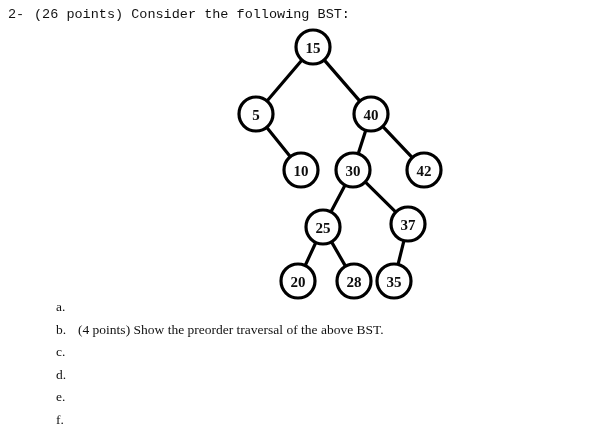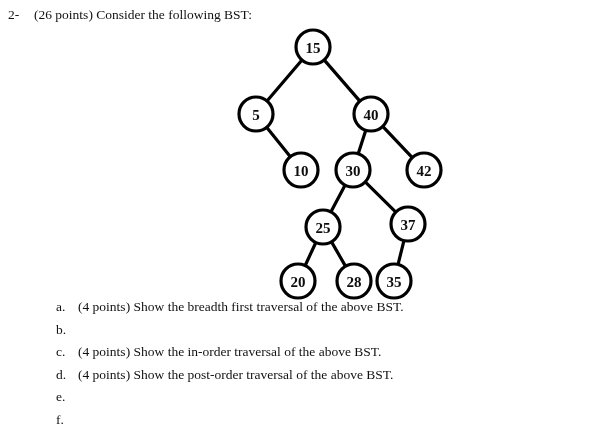--- a/index.html
+++ b/index.html
@@ -17,20 +17,21 @@
   }
 
   
   #question-header {
     position: absolute;
     left: 8px;
     top: 6px;
     font-size: 13.5px;
     line-height: 18px;
     white-space: nowrap;
+    font-family: Liberation Mono, monospace;
   }
   #question-header .q-num {
     display: inline-block;
     width: 26px;
   }
 
   
   #bst-diagram {
     position: absolute;
     left: 16px;
@@ -150,32 +151,30 @@
           <circle cx="378" cy="259" r="17" class="node-circle"></circle>
           <text x="378" y="259.5" class="node-label">35</text>
         </g>
       </g>
   </svg>
 </div>
 
 <div id="subquestions">
     <div class="subq-row">
       <span class="subq-letter">a.</span>
-      <span class="subq-text">(4 points) Show the breadth first traversal of the above BST.</span>
     </div>
     <div class="subq-row">
       <span class="subq-letter">b.</span>
+      <span class="subq-text">(4 points) Show the preorder traversal of the above BST.</span>
     </div>
     <div class="subq-row">
       <span class="subq-letter">c.</span>
-      <span class="subq-text">(4 points) Show the in-order traversal of the above BST.</span>
     </div>
     <div class="subq-row">
       <span class="subq-letter">d.</span>
-      <span class="subq-text">(4 points) Show the post-order traversal of the above BST.</span>
     </div>
     <div class="subq-row">
       <span class="subq-letter">e.</span>
     </div>
     <div class="subq-row">
       <span class="subq-letter">f.</span>
     </div>
   </div>
 
 </body></html>

